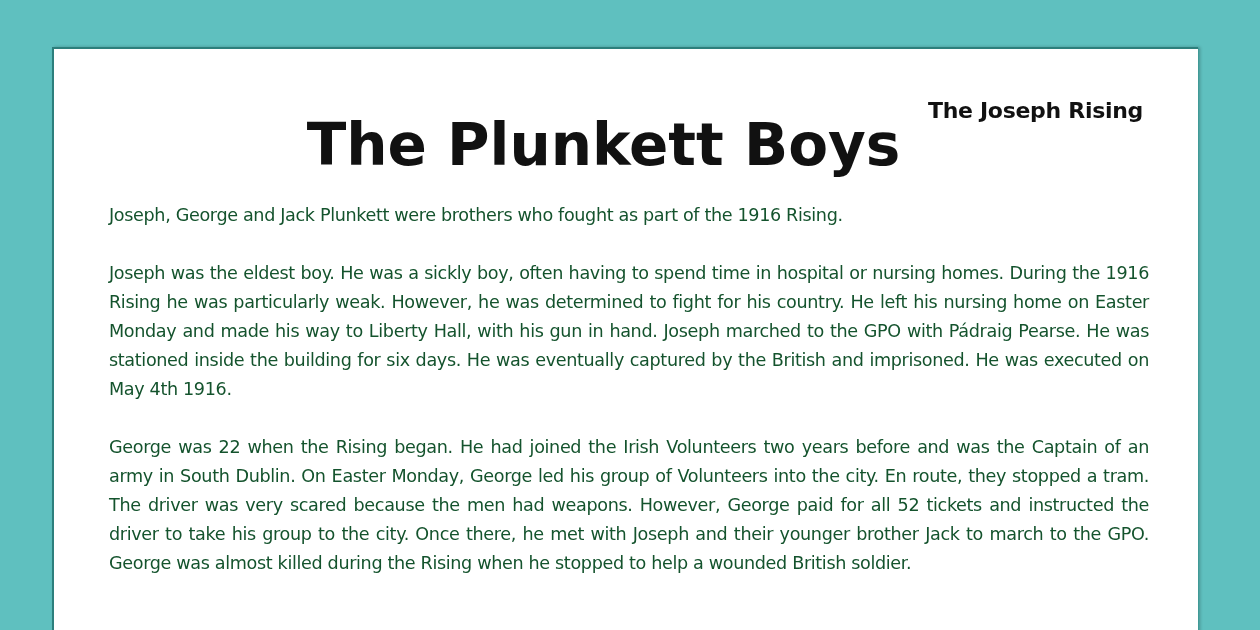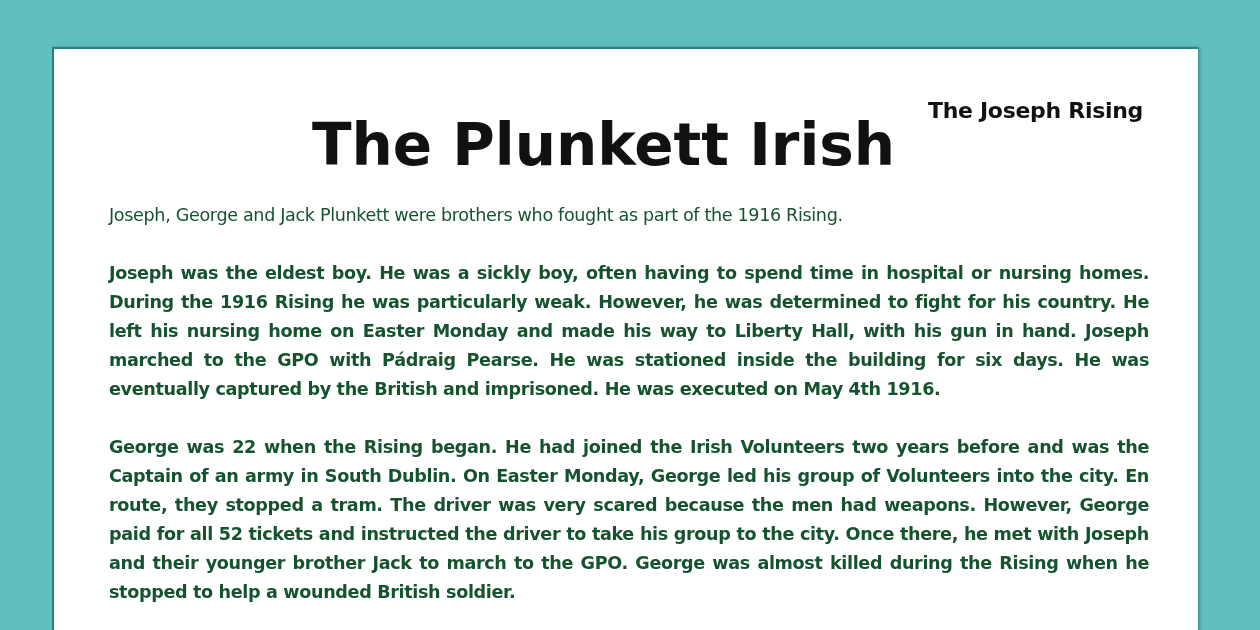--- a/index.html
+++ b/index.html
@@ -45,26 +45,26 @@
     width: 1040px;
     font-family: "DejaVu Sans", sans-serif;
     font-size: 17.6px;
     line-height: 29px;
     color: #14532d;
     letter-spacing: -0.35px;
     word-spacing: 0px;
   }
   .body-text p { margin: 0; text-align: justify; text-align-last: left; }
   .body-text p.intro { margin-bottom: 29px; }
-  .body-text p.para { margin-bottom: 29px; font-weight: bold; }
+  .body-text p.para { margin-bottom: 29px; }
 </style>
 </head>
 <body>
 
 <div class="page">
   <div class="topic">The Joseph Rising</div>
-  <h1 class="title" style="margin:0;">The Plunkett Irish</h1>
+  <h1 class="title" style="margin:0;">The Plunkett Boys</h1>
   <div class="body-text">
     <p class="intro">Joseph, George and Jack Plunkett were brothers who fought as part of the 1916 Rising.</p>
     <p class="para">Joseph was the eldest boy. He was a sickly boy, often having to spend time in hospital or nursing homes. During the 1916 Rising he was particularly weak. However, he was determined to fight for his country. He left his nursing home on Easter Monday and made his way to Liberty Hall, with his gun in hand.  Joseph marched to the GPO with Pádraig Pearse. He was stationed inside the building for six days. He was eventually captured by the British and imprisoned. He was executed on May 4th 1916.</p>
     <p class="para">George was 22 when the Rising began. He had joined the Irish Volunteers two years before and was the Captain of an army in South Dublin. On Easter Monday, George led his group of Volunteers into the city. En route, they stopped a tram. The driver was very scared because the men had weapons.  However, George paid for all 52 tickets and instructed the driver to take his group to the city. Once there, he met with Joseph and their younger brother Jack to march to the GPO. George was almost killed during the Rising when he stopped to help a wounded British soldier.</p>
   </div>
 </div>
 
 </body></html>

